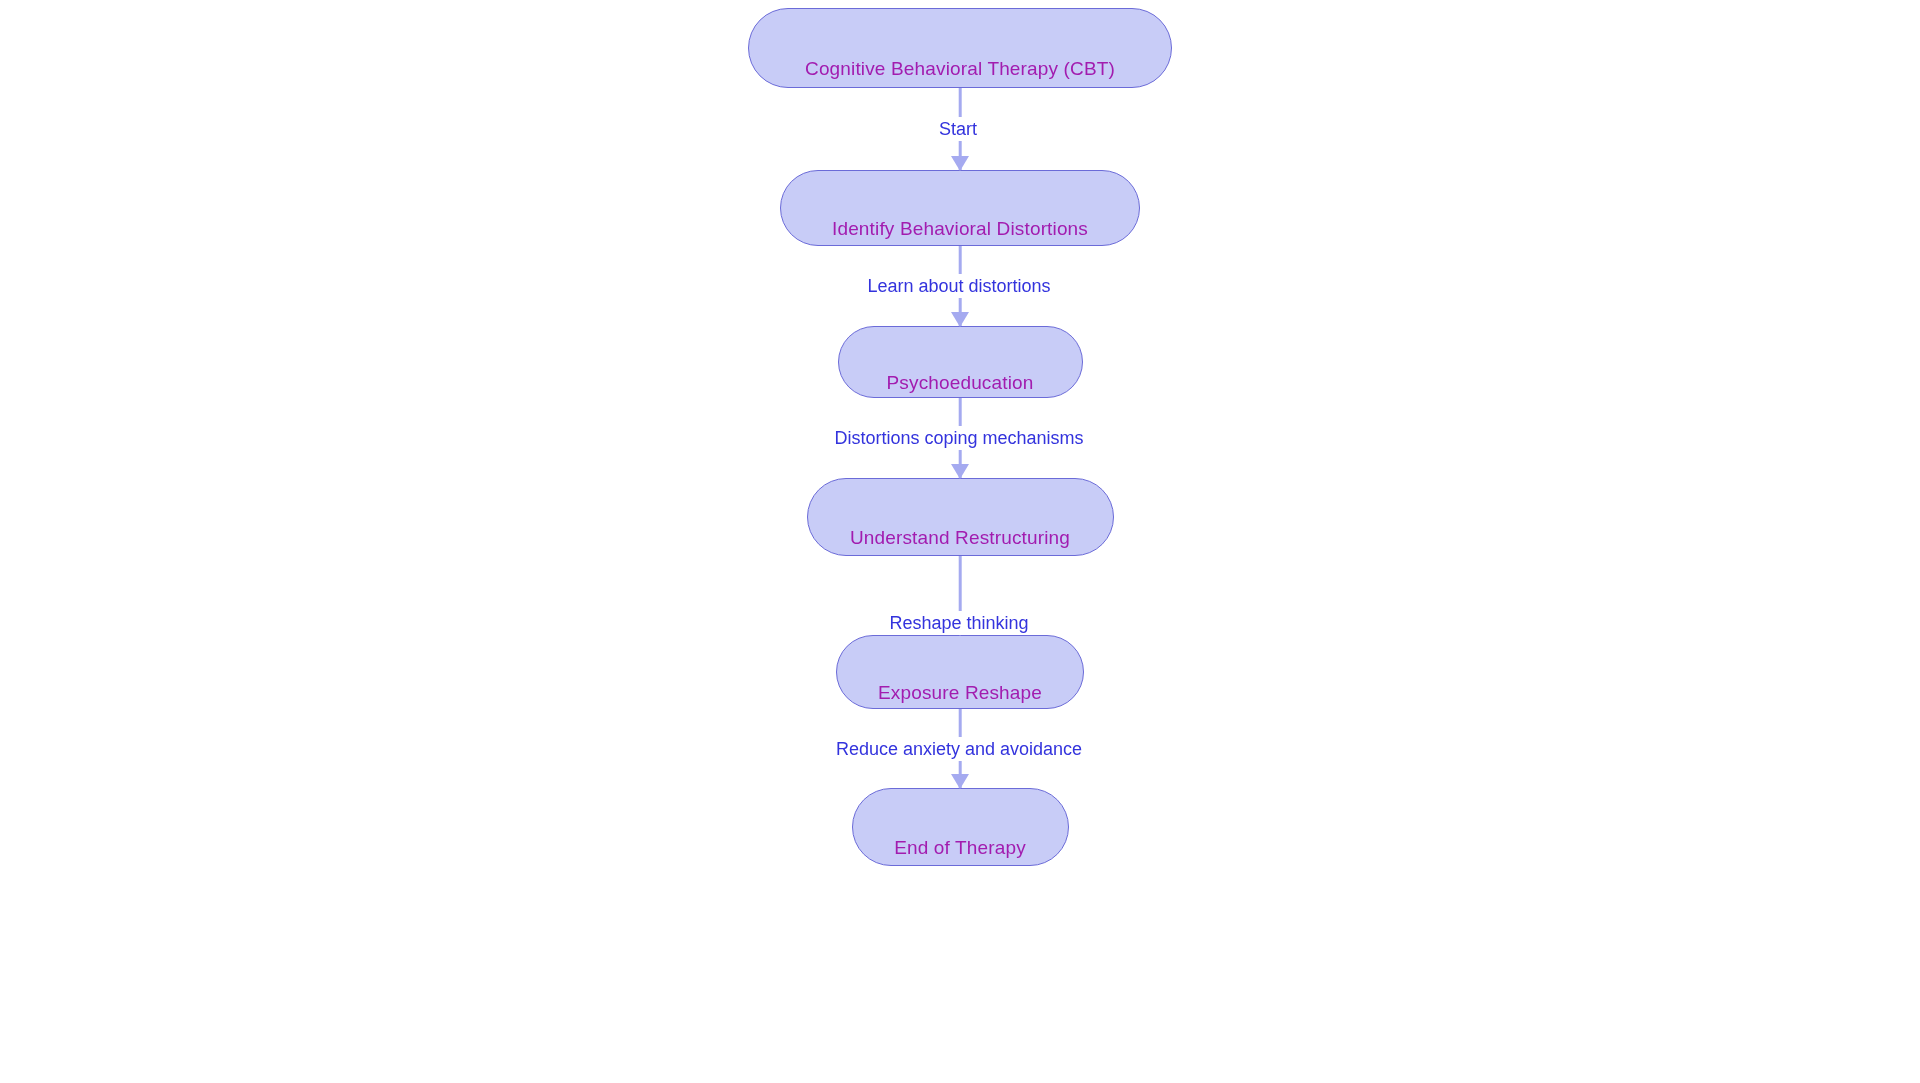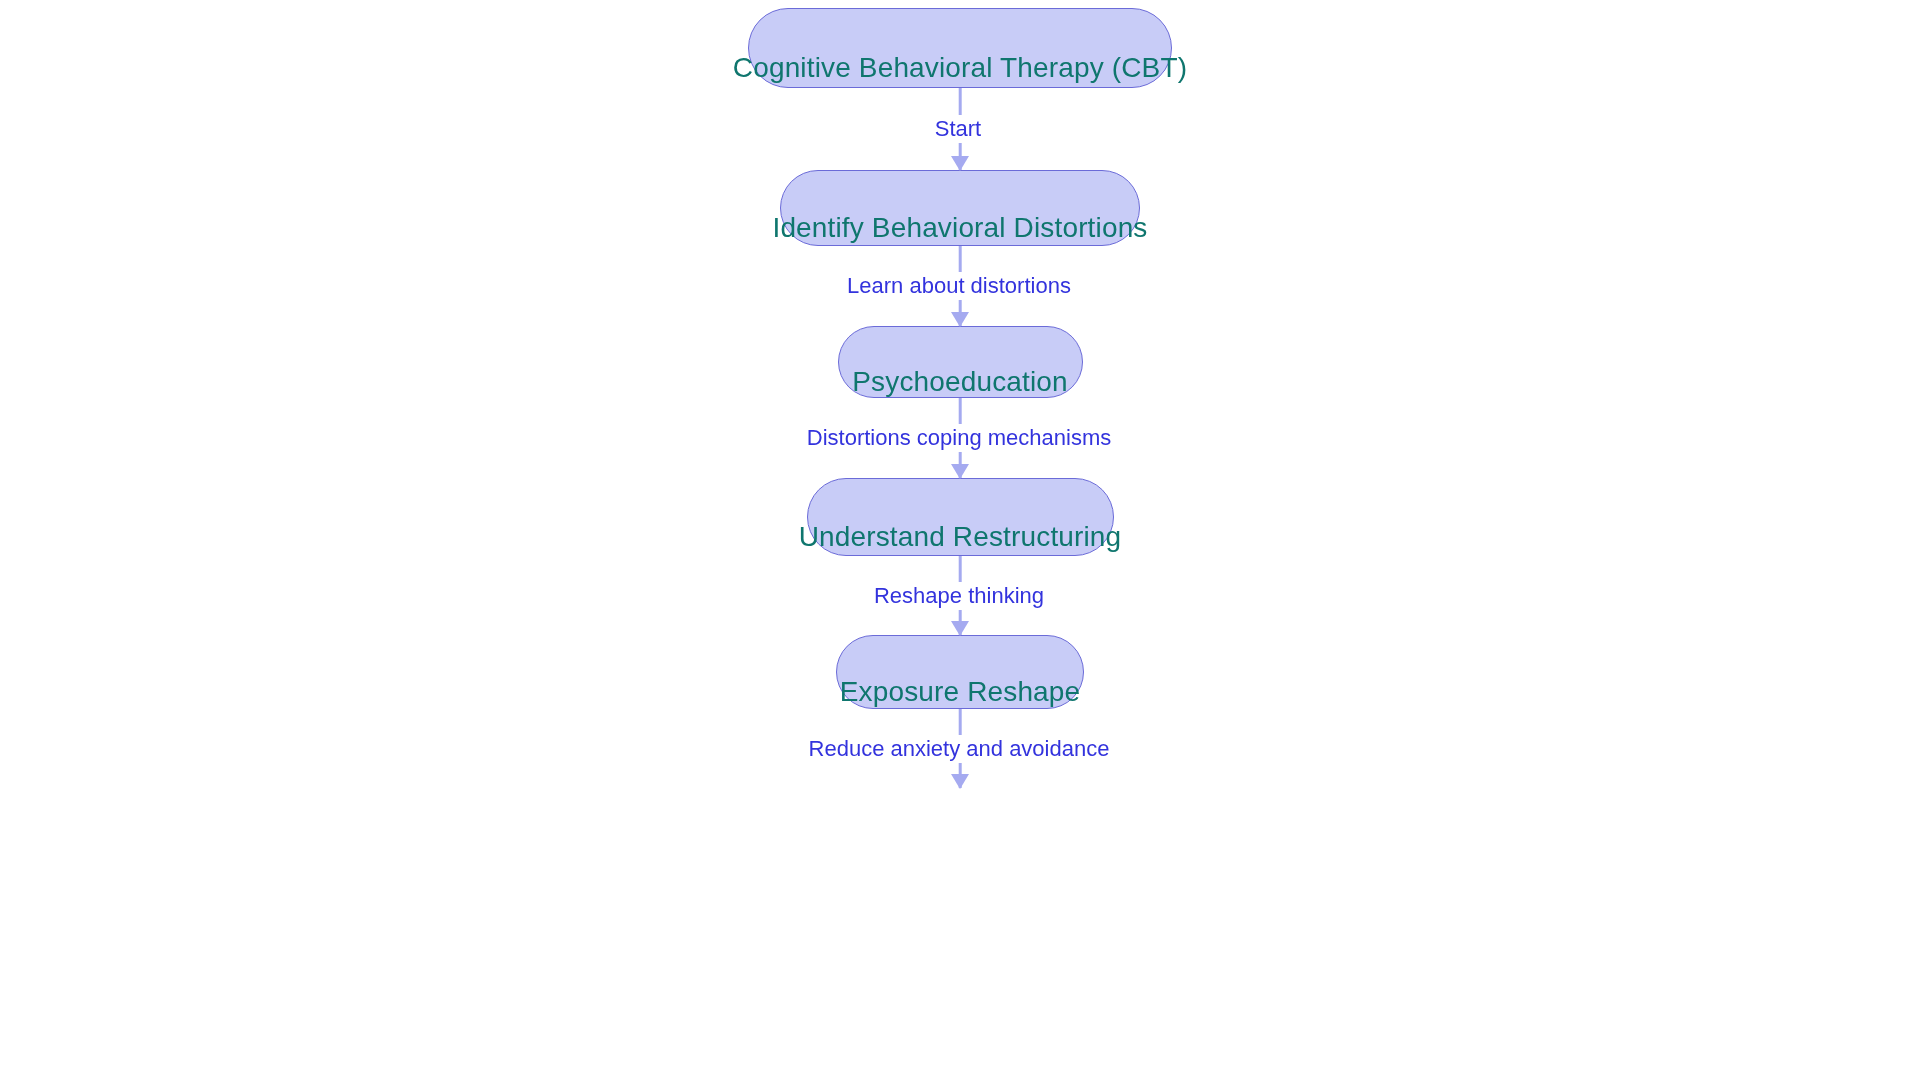--- a/index.html
+++ b/index.html
@@ -45,22 +45,22 @@
     color: #2b2bd0;
     font-size: 25px;
     line-height: 1;
     letter-spacing: 0.15px;
     white-space: nowrap;
     padding: 0 34px;
     box-shadow: 0 0 0 0 rgba(0,0,0,0);
   }
 
   .node-label {
-    color: #0f766e;
-    font-size: 28px;
+    color: #a21caf;
+    font-size: 19px;
     white-space: nowrap;
     margin-top: 40px;
   }
 
   
   .edge {
     position: relative;
     width: 100%;
     display: flex;
     flex-direction: column;
@@ -87,40 +87,40 @@
     height: 0;
     border-left: 9.5px solid transparent;
     border-right: 9.5px solid transparent;
     border-top: 15px solid #a5aaf0;
   }
 
   .edge-label {
     position: relative;
     z-index: 2;
     color: #3333dd;
-    font-size: 22px;
+    font-size: 18px;
     line-height: 1;
     white-space: nowrap;
     background: #ffffff;
     padding: 3px 2px;
   }
 
   
   .n0 { width: 424px; height: 80px; }
   .n1 { width: 360px; height: 76px; }
   .n2 { width: 245px; height: 72px; }
   .n3 { width: 307px; height: 78px; }
   .n4 { width: 248px; height: 74px; }
   .n5 { width: 217px; height: 78px; }
 
   
   .e0 { height: 82px; }
   .e1 { height: 80px; }
   .e2 { height: 80px; }
-  .e3 { height: 79px; }
+  .e3 { height: 79px; justify-content: flex-end; }
   .e4 { height: 79px; }
 
   
   .e0 .edge-label { transform: translateX(-2px); }
   .e1 .edge-label { transform: translateX(-1px); }
   .e2 .edge-label { transform: translateX(-1px); }
   .e3 .edge-label { transform: translateX(-1px); }
   .e4 .edge-label { transform: translateX(-1px); }
 
   .top-spacer { height: 8px; }
@@ -176,15 +176,18 @@
     <div class="node n4">
       <span class="node-label">Exposure Reshape</span>
     </div>
 
     <div class="edge e4">
       <div class="edge-line"></div>
       <div class="edge-arrowhead"></div>
       <span class="edge-label">Reduce anxiety and avoidance</span>
     </div>
 
+    <div class="node n5">
+      <span class="node-label">End of Therapy</span>
+    </div>
 
   </div>
 </div>
 
 </body></html>

